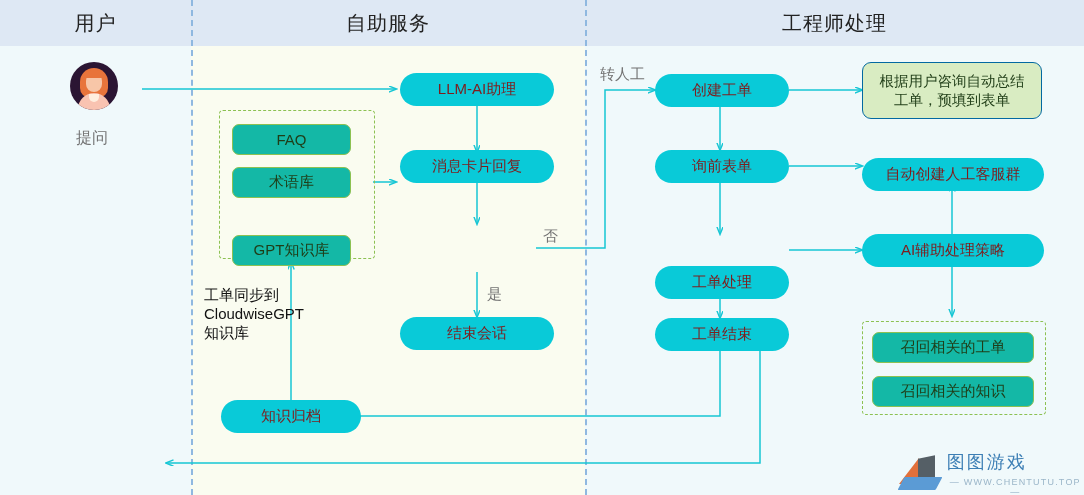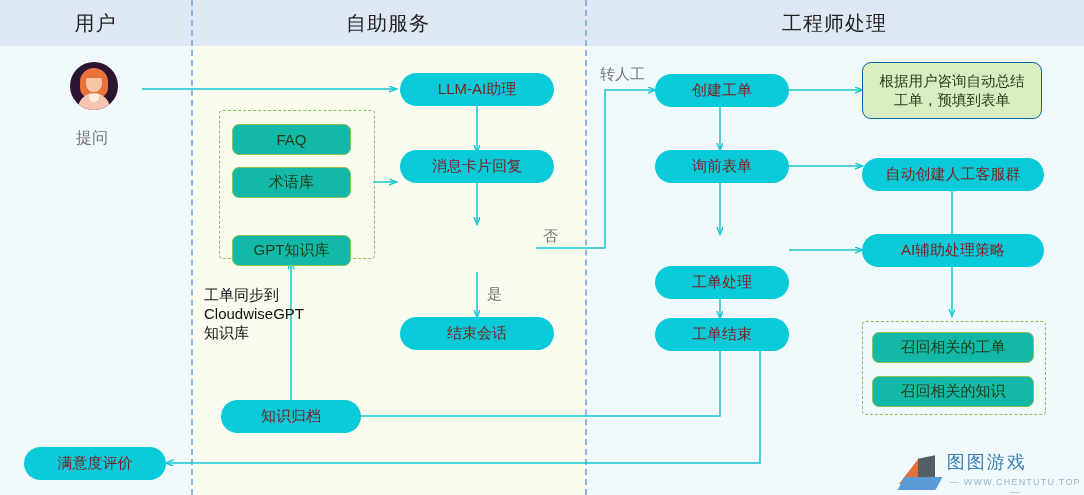--- a/index.html
+++ b/index.html
@@ -134,21 +134,20 @@
   <div class="avatar" style="left:70px;top:62px;">
     <div class="av-cap"></div>
     <div class="av-hair"></div>
     <div class="av-face"></div>
     <div class="av-fringe"></div>
     <div class="av-body"></div>
     <div class="av-collar"></div>
   </div>
   <div class="lbl" style="left:76px;top:128px;font-size:16px;">提问</div>
 
-  <div class="node pill" style="left:24px;top:447px;width:142px;">满意度评价</div>
 
   <div class="node pill" style="left:400px;top:73px;width:154px;">LLM-AI助理</div>
 
   <div class="node pill" style="left:400px;top:150px;width:154px;">消息卡片回复</div>
 
   <div class="lbl" style="left:487px;top:284px;">是</div>
   <div class="lbl" style="left:543px;top:226px;">否</div>
 
   <div class="node pill" style="left:400px;top:317px;width:154px;">结束会话</div>
 

